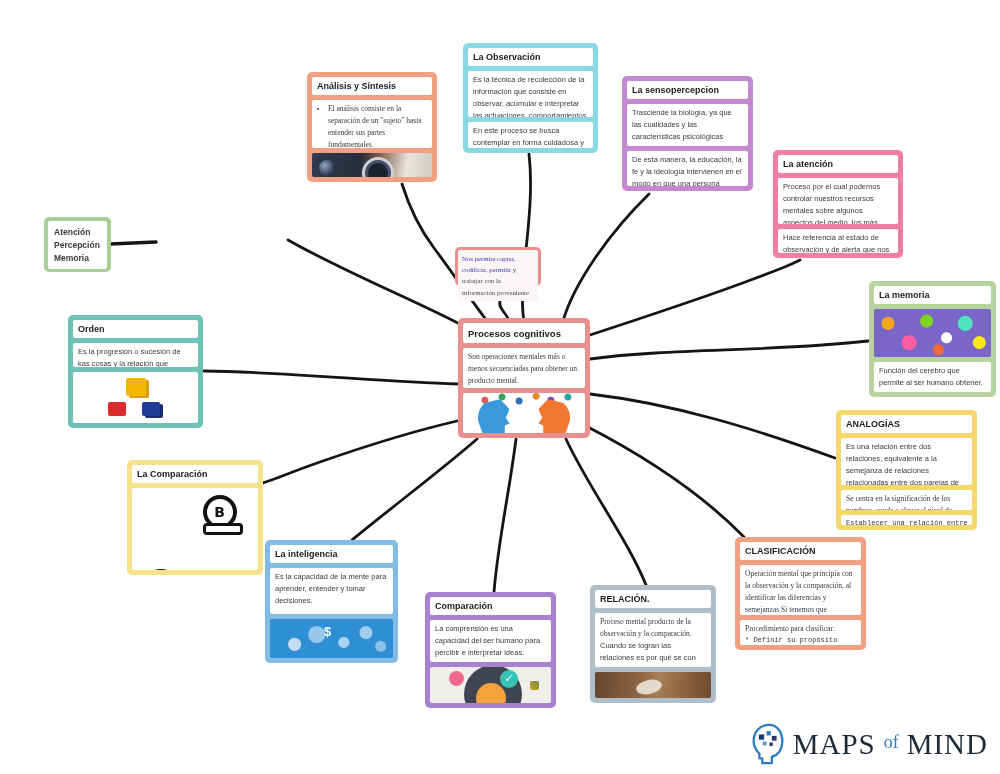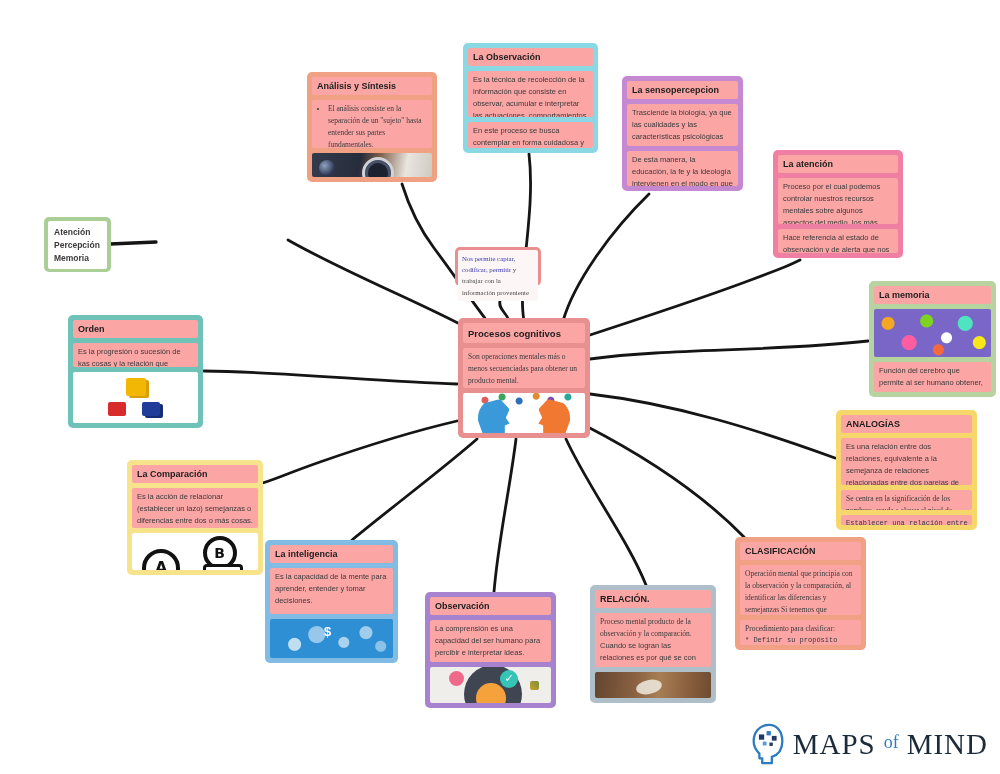--- a/index.html
+++ b/index.html
@@ -1,21 +1,21 @@
 <!DOCTYPE html>
 <html><head>
 <meta charset="utf-8">
 <style>
   html,body{margin:0;padding:0;background:#fff;}
   .stage{position:relative;width:1000px;height:774px;background:#ffffff;overflow:hidden;
          font-family:"Liberation Sans",sans-serif;}
   svg.links{position:absolute;left:0;top:0;z-index:0;}
   .node{position:absolute;box-sizing:border-box;border-radius:5px;padding:5px;
         display:flex;flex-direction:column;gap:5px;z-index:1;}
-  .nbox{background:#fca5a5;border-radius:2px;padding:3px 5px;color:#3a3a3a;overflow:hidden;box-sizing:border-box;}
+  .nbox{background:#ffffff;border-radius:2px;padding:3px 5px;color:#3a3a3a;overflow:hidden;box-sizing:border-box;}
   .ntitle{font-weight:bold;font-size:9px;color:#1d1d1d;height:18px;display:flex;align-items:center;
           padding:0 5px;flex:0 0 auto;}
   .ntext{font-size:7.5px;line-height:1.6;}
   .serif{font-family:"Liberation Serif",serif;}
   .mono{font-family:"Liberation Mono",monospace;font-size:7px;white-space:nowrap;}
   .nimg{background:#fff;border-radius:2px;overflow:hidden;position:relative;box-sizing:border-box;}
   ul.blts{margin:0;padding-left:11px;font-family:"Liberation Serif",serif;}
   ul.blts li{margin:0 0 1px 0;}
 
   
@@ -136,21 +136,21 @@
         <li>El análisis consiste en la separación de un "sujeto" hasta entender sus partes fundamentales.</li>
 
       </ul>
     </div>
     <div class="nimg img-compass" style="flex:1;">
       <span class="ring"></span>
       <span class="lens"></span>
     </div>
   </div>
 
-  <div class="node" style="left: 622px; top: 76px; width: 121px; height: 115px; background-color: rgb(196, 137, 209);">
+  <div class="node" style="left: 622px; top: 76px; width: 131px; height: 115px; background-color: rgb(196, 137, 209);">
     <div class="nbox ntitle">La sensopercepcion</div>
     <div class="nbox ntext" style="height:42px;">Trasciende la biología, ya que las cualidades y las características psicológicas inciden en la interpretación de los estímulos</div>
     <div class="nbox ntext" style="flex:1;">De esta manera, la educación, la fe y la ideología intervienen en el modo en que una persona interpreta los estímulos</div>
   </div>
 
   <div class="node" style="left: 773px; top: 150px; width: 130px; height: 108px; background-color: rgb(240, 127, 164);">
     <div class="nbox ntitle">La atención</div>
     <div class="nbox ntext" style="height:46px;">Proceso por el cual podemos controlar nuestros recursos mentales sobre algunos aspectos del medio, los más relevantes, o bien sobre la ejecución de las acciones que consideramos más relevantes entre las</div>
     <div class="nbox ntext" style="flex:1;">Hace referencia al estado de observación y de alerta que nos permite tomar conciencia</div>
   </div>
@@ -182,42 +182,41 @@
     <div class="nbox ntext" style="height:54px;">
       <div class="serif">Proceso mental producto de la observación y la comparación.</div>
       <div>Cuando se logran las relaciones es por qué se con los resultados de la observación al identificar las</div>
     </div>
     <div class="nimg img-hands" style="flex:1;">
       <span class="blob"></span>
     </div>
   </div>
 
   <div class="node" style="left: 425px; top: 592px; width: 131px; height: 116px; background-color: rgb(167, 131, 207);">
-    <div class="nbox ntitle">Observación</div>
+    <div class="nbox ntitle">Comparación</div>
     <div class="nbox ntext" style="height:42px;">La comprensión es una capacidad del ser humano para percibir e interpretar ideas.</div>
     <div class="nimg img-compr" style="flex:1;">
       <span class="c-dark"></span>
       <span class="c-orange"></span>
       <span class="c-check">✓</span>
       <span class="c-pink"></span>
       <span class="c-mini"></span>
     </div>
   </div>
 
   <div class="node" style="left: 265px; top: 540px; width: 133px; height: 123px; background-color: rgb(130, 187, 227);">
     <div class="nbox ntitle">La inteligencia</div>
     <div class="nbox ntext" style="height:46px;">Es la capacidad de la mente para aprender, entender y tomar decisiones.</div>
     <div class="nimg img-intel" style="flex:1;">
       <span class="glyph">$</span>
     </div>
   </div>
 
   <div class="node" style="left: 115px; top: 460px; width: 136px; height: 115px; background-color: rgb(246, 227, 139); margin-left: 12px;">
     <div class="nbox ntitle">La Comparación</div>
-    <div class="nbox ntext" style="height:40px;">Es la acción de relacionar (establecer un lazo) semejanzas o diferencias entre dos o más cosas.</div>
     <div class="nimg img-ab" style="flex:1;">
       <span class="badge badge-a">A</span>
       <span class="badge badge-b">B</span>
     </div>
   </div>
 
   <div class="node" style="left: 68px; top: 315px; width: 135px; height: 113px; background-color: rgb(111, 194, 184);">
     <div class="nbox ntitle">Orden</div>
     <div class="nbox ntext" style="height:24px;">Es la progresión o sucesión de kas cosas y la relación que guardan una con otra.</div>
     <div class="nimg img-orden" style="flex:1;">

